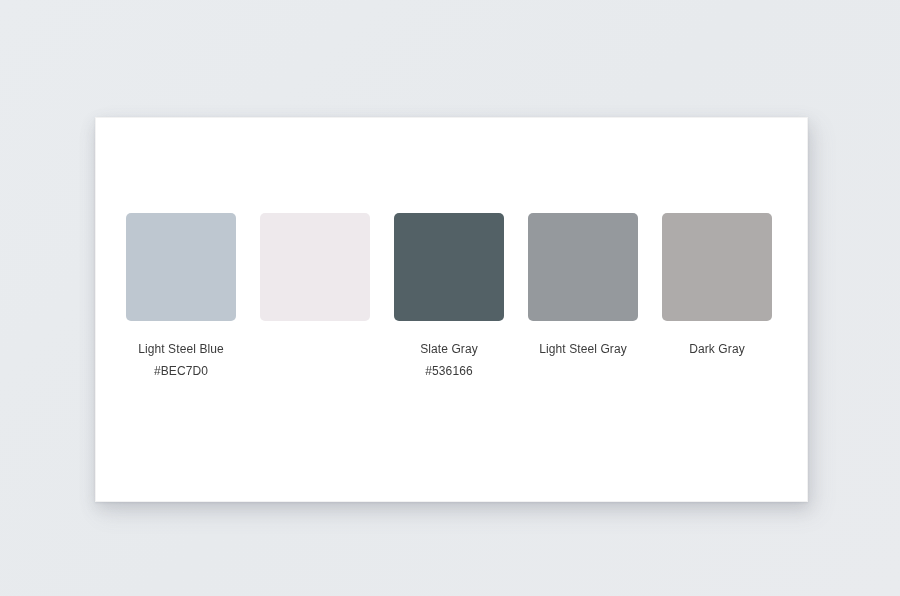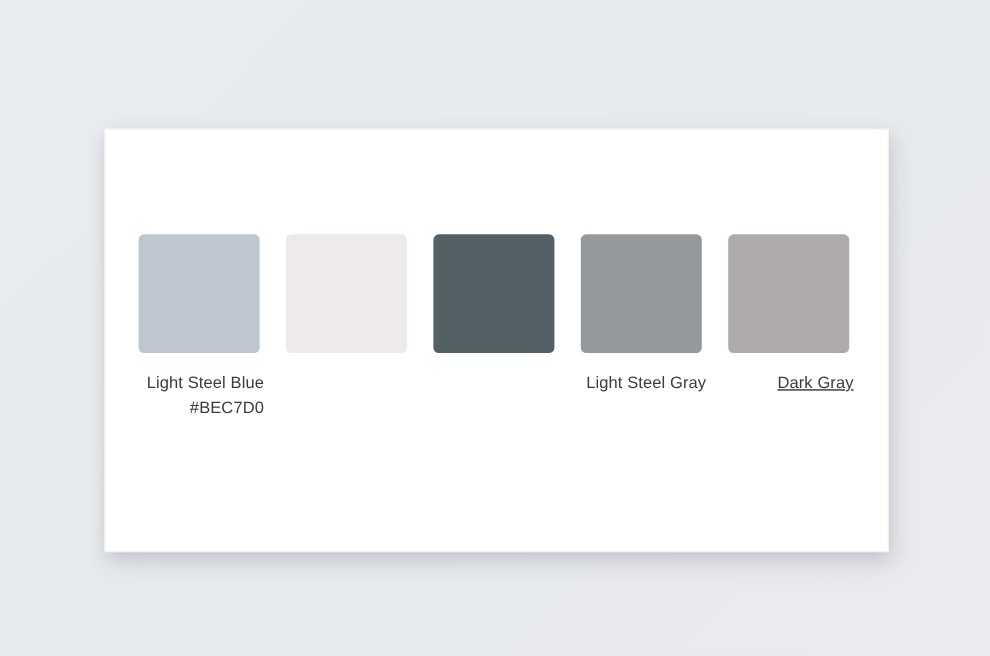--- a/index.html
+++ b/index.html
@@ -51,35 +51,34 @@
 
   .swatch-cell {
     width: 110px;
     margin-right: 24px;
     display: flex;
     flex-direction: column;
     align-items: center;
   }
   .swatch-cell:last-child {
     margin-right: 0;
-    text-decoration: underline;
   }
 
   .swatch-chip {
     width: 110px;
     height: 108px;
     border-radius: 5px;
     box-sizing: border-box;
   }
 
   .swatch-label {
     margin-top: 17px;
     width: 118px;
-    text-align: right;
-    font-size: 15px;
+    text-align: center;
+    font-size: 12px;
     line-height: 22px;
     color: #3b3b3b;
     letter-spacing: 0.1px;
   }
 
   .swatch-name {
     display: block;
   }
 
   .swatch-hex {
@@ -102,20 +101,24 @@
           <span class="swatch-hex">#BEC7D0</span>
         </div>
       </div>
 
       <div class="swatch-cell">
         <div class="swatch-chip" style="background-color: rgb(238, 233, 236);"></div>
       </div>
 
       <div class="swatch-cell">
         <div class="swatch-chip" style="background-color: rgb(83, 97, 102);"></div>
+        <div class="swatch-label" style="color: rgb(59, 59, 59);">
+          <span class="swatch-name">Slate Gray</span>
+          <span class="swatch-hex">#536166</span>
+        </div>
       </div>
 
       <div class="swatch-cell">
         <div class="swatch-chip" style="background-color: rgb(149, 153, 157);"></div>
         <div class="swatch-label" style="color: rgb(59, 59, 59);">
           <span class="swatch-name">Light Steel Gray</span>
         </div>
       </div>
 
       <div class="swatch-cell">

